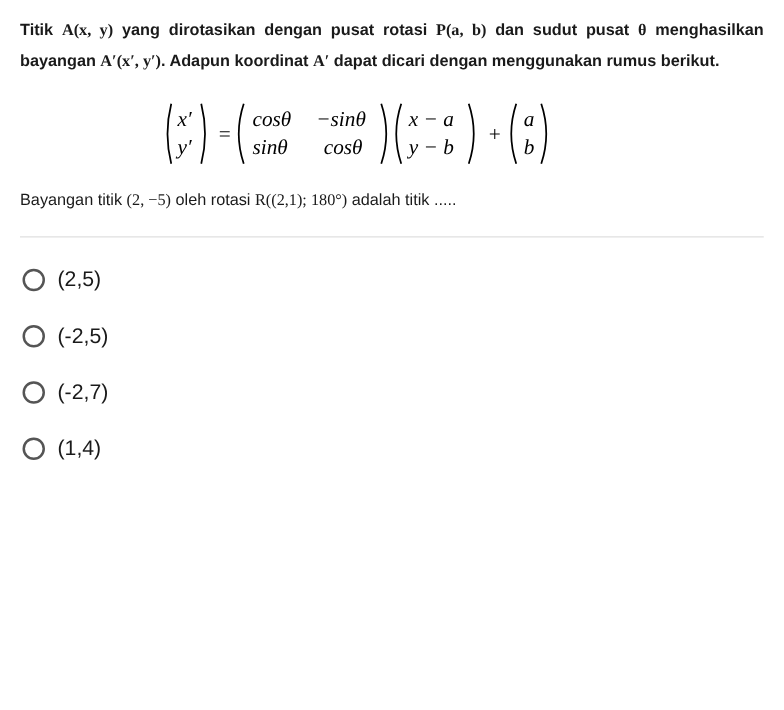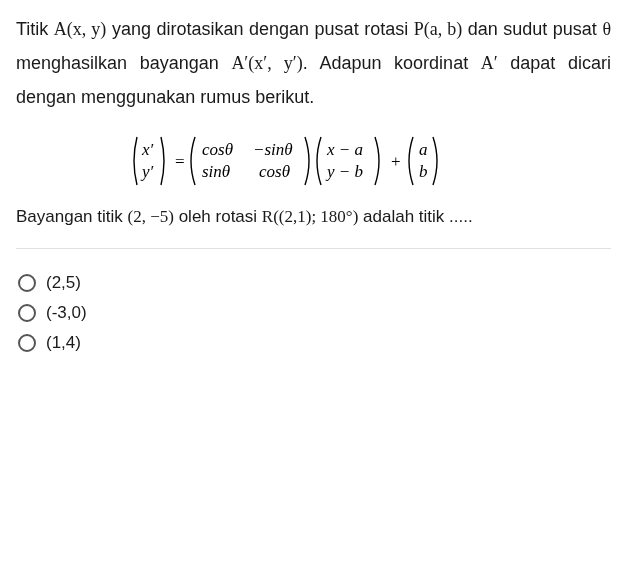--- a/index.html
+++ b/index.html
@@ -9,46 +9,47 @@
     }
     body {
       font-family: 'Segoe UI', Arial, sans-serif;
       width: 627px;
       height: 568px;
       padding: 12px 16px;
       color: #1a1a1a;
       background: #fff;
     }
     .question-text {
-      font-size: 18px;
+      font-size: 13px;
       line-height: 1.9;
       margin-bottom: 8px;
       text-align: justify;
+      font-weight: bold;
     }
     .formula-block {
       text-align: center;
       margin: 18px 0 10px 0;
     }
     .formula-svg {
       display: inline-block;
     }
     .prompt-text {
-      font-size: 17px;
+      font-size: 13px;
       line-height: 1.6;
       margin-bottom: 12px;
     }
     .divider {
       border: none;
       border-top: 1px solid #e0e0e0;
       margin: 18px 0 24px 0;
     }
     .options {
       display: flex;
       flex-direction: column;
-      gap: 10px;
+      gap: 25px;
       padding-left: 2px;
     }
     .option {
       display: flex;
       align-items: center;
       gap: 10px;
       cursor: pointer;
     }
     .radio {
       width: 18px;
@@ -113,19 +114,23 @@
 
 <hr class="divider">
 
 <div class="options">
   <div class="option">
     <span class="radio"></span>
     <span class="option-label">(2,5)</span>
   </div>
   <div class="option">
     <span class="radio"></span>
-    <span class="option-label">(-3,0)</span>
+    <span class="option-label">(-2,5)</span>
+  </div>
+  <div class="option">
+    <span class="radio"></span>
+    <span class="option-label">(-2,7)</span>
   </div>
   <div class="option">
     <span class="radio"></span>
     <span class="option-label">(1,4)</span>
   </div>
 </div>
 
 </body></html>

